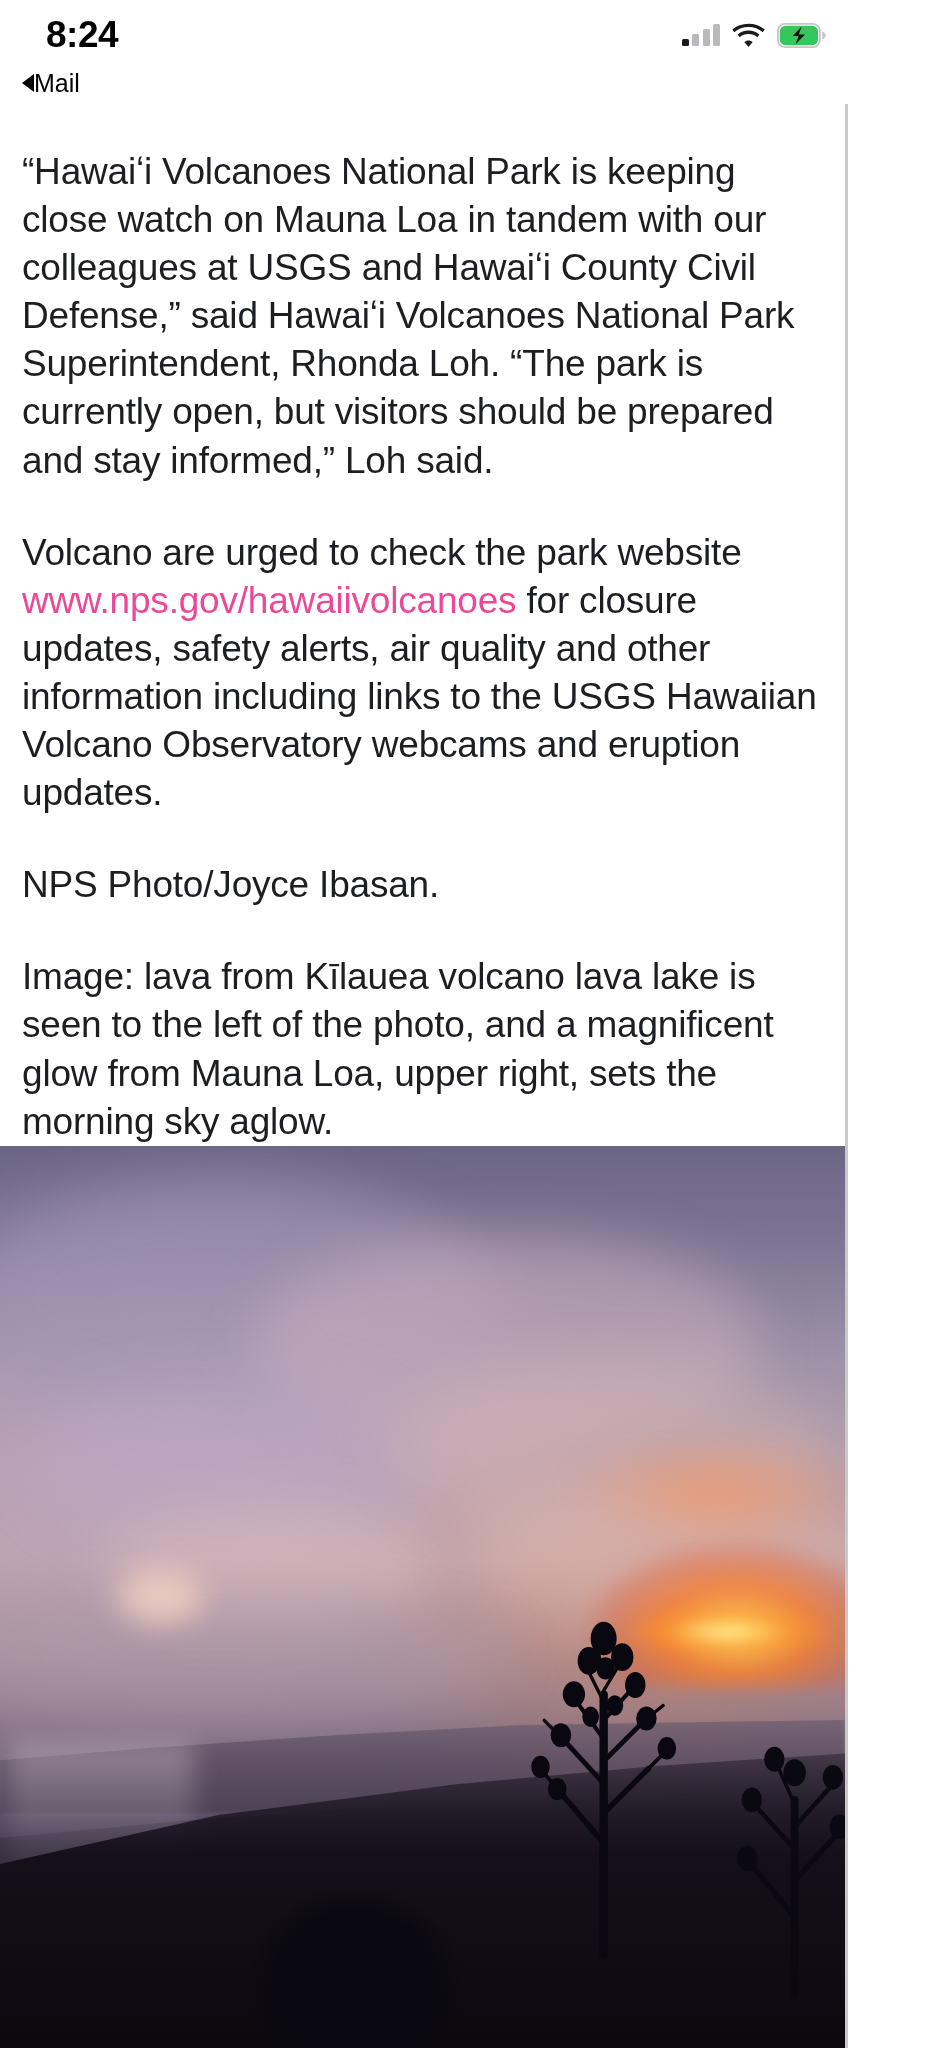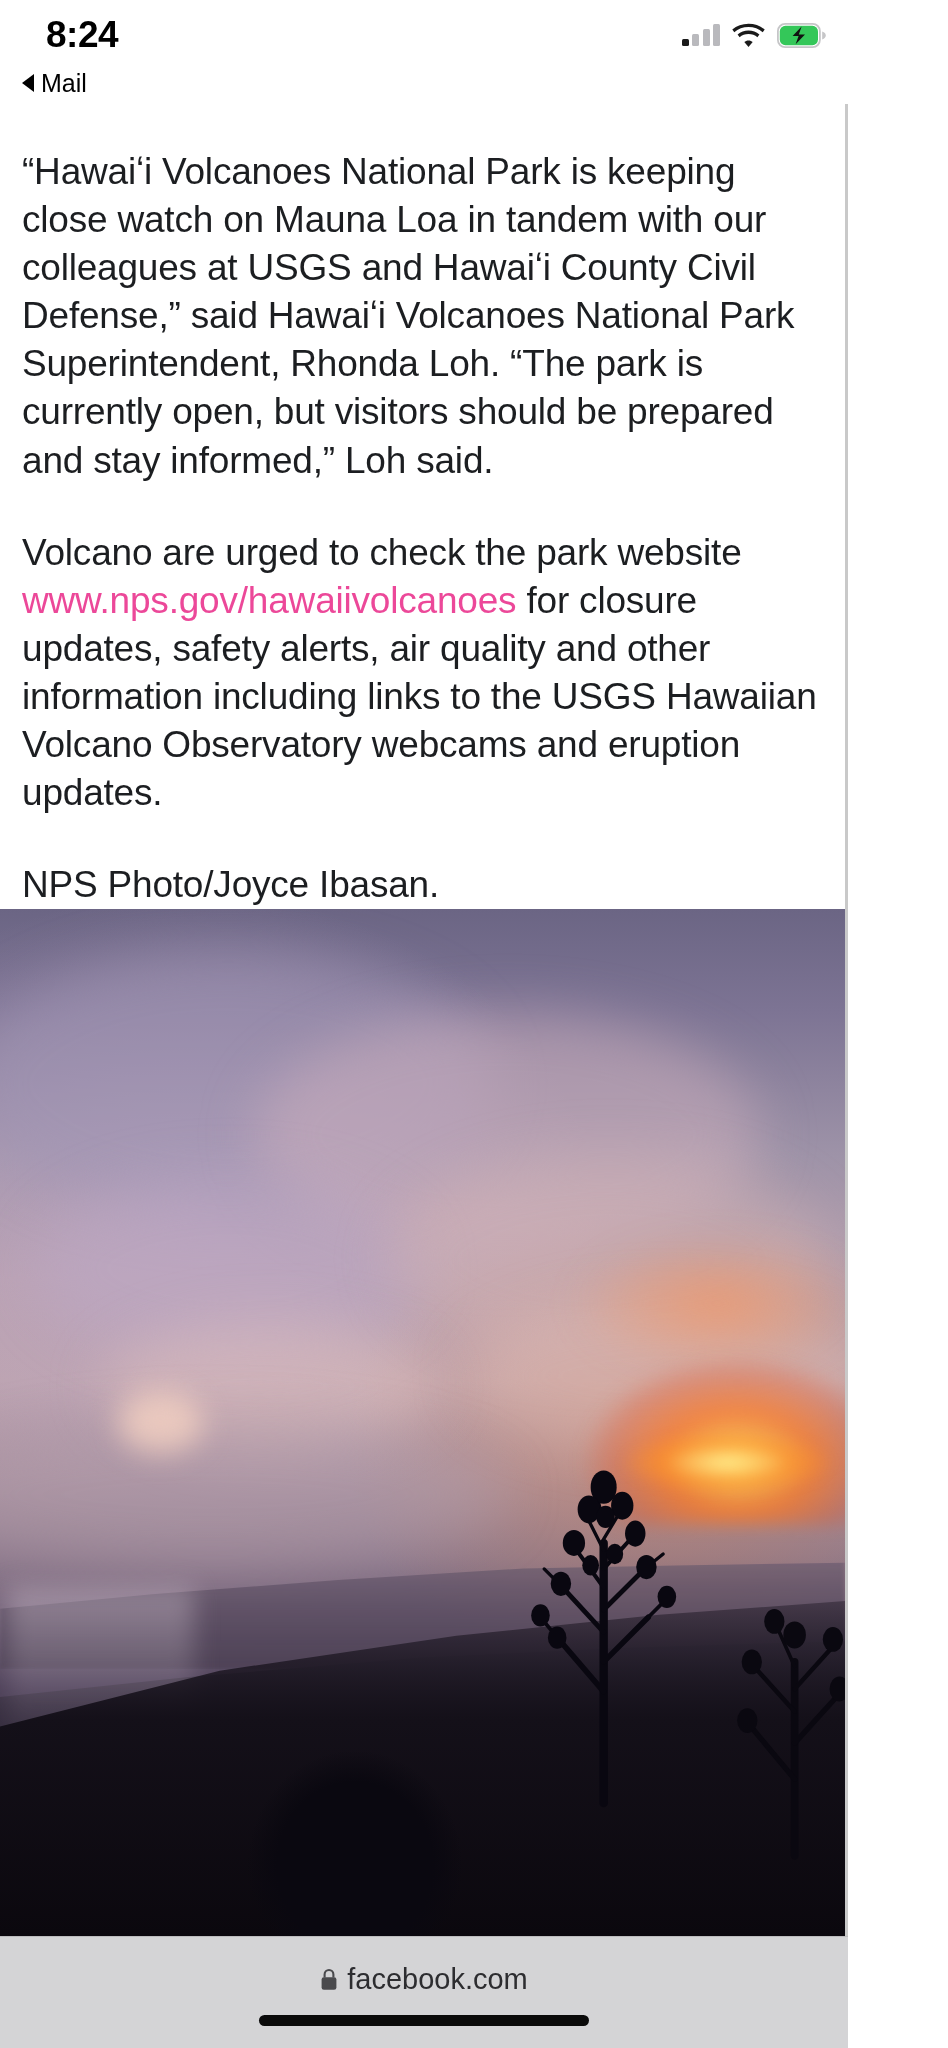--- a/index.html
+++ b/index.html
@@ -74,21 +74,20 @@
     flex: 0 0 42px;
     height: 42px;
     padding-left: 22px;
     display: flex;
     align-items: center;
     background: #ffffff;
   }
   .back-link {
     display: inline-flex;
     align-items: center;
-    gap: 7px;
     color: #000000;
     font-size: 25px;
     font-weight: 400;
     text-decoration: none;
   }
   .back-caret {
     display: block;
     width: 0; height: 0;
     border-top: 9px solid transparent;
     border-bottom: 9px solid transparent;
@@ -349,20 +348,23 @@
 
       <p>
         <span>Volcano are urged to check the park website </span><a class="inline-link" href="#">www.nps.gov/hawaiivolcanoes</a><span> for closure updates, safety alerts, air quality and other information including links to the USGS Hawaiian Volcano Observatory webcams and eruption updates.</span>
       </p>
 
 
       <p>
         <span>NPS Photo/Joyce Ibasan.</span>
       </p>
 
+      <p>
+        <span>Image: lava from Kīlauea volcano lava lake is seen to the left of the photo, and a magnificent glow from Mauna Loa, upper right, sets the morning sky aglow.</span>
+      </p>
 
     </div>
 
     <div class="photo">
       <div class="ph-layer sky"></div>
 
       <div class="cloud c1"></div>
       <div class="cloud c2"></div>
       <div class="cloud c3"></div>
       <div class="cloud c4"></div>
@@ -435,26 +437,14 @@
             <ellipse cx="15" cy="34" rx="4.5" ry="5.5"></ellipse>
             <ellipse cx="54" cy="46" rx="4.5" ry="5.5"></ellipse>
             <ellipse cx="13" cy="60" rx="4.5" ry="5.5"></ellipse>
           </g>
         </svg>
       </div>
     </div>
 
   </div>
 
-  <div class="browser-footer">
-    <div class="url-pill">
-      <span>
-        <svg class="lock-icon" viewBox="0 0 18 23" aria-hidden="true">
-          <path d="M4.6 9.5V6.4a4.4 4.4 0 0 1 8.8 0v3.1" fill="none" stroke="#4a4a4d" stroke-width="2.1"></path>
-          <rect x="1.6" y="9.3" width="14.8" height="12.4" rx="2.3" ry="2.3" fill="#4a4a4d"></rect>
-        </svg>
-      </span>
-      <span>facebook.com</span>
-    </div>
-    <div class="home-indicator"></div>
-  </div>
 
 </div>
 
 </body></html>

